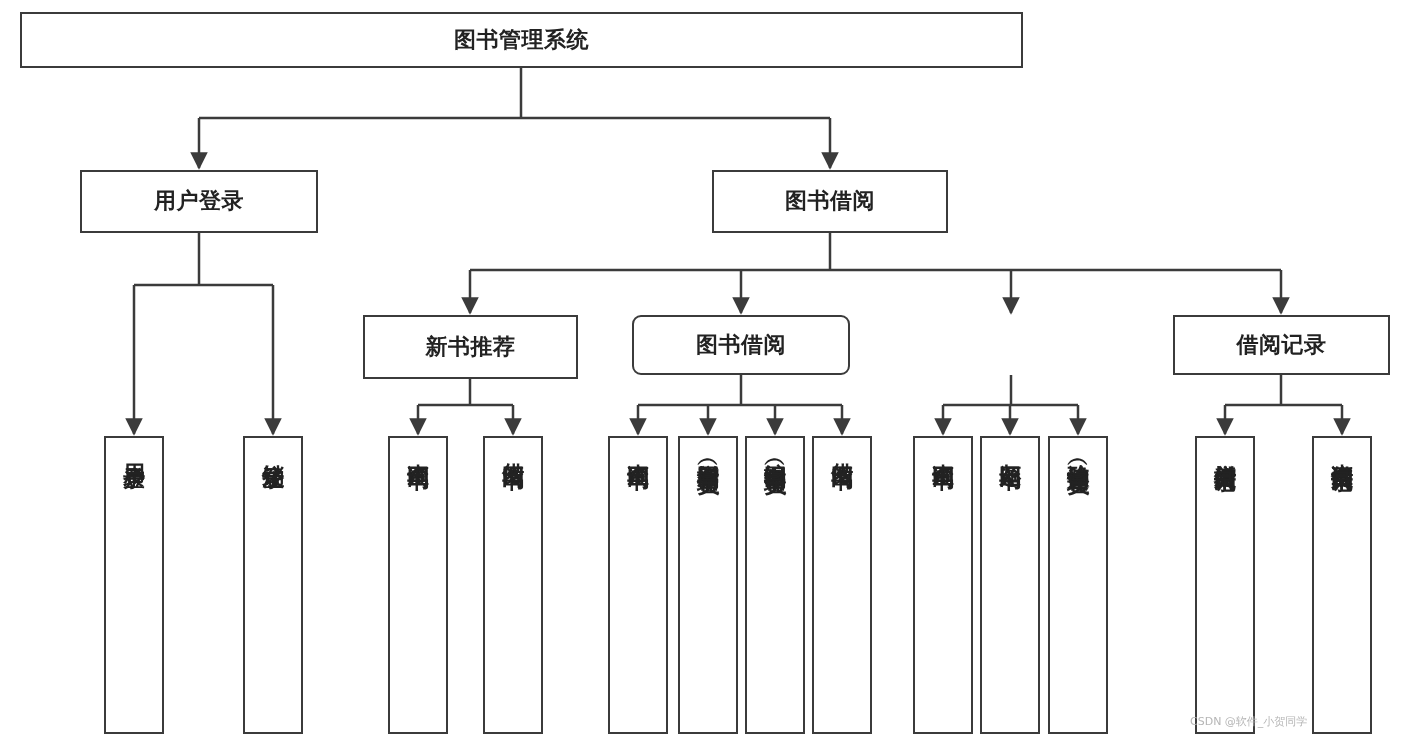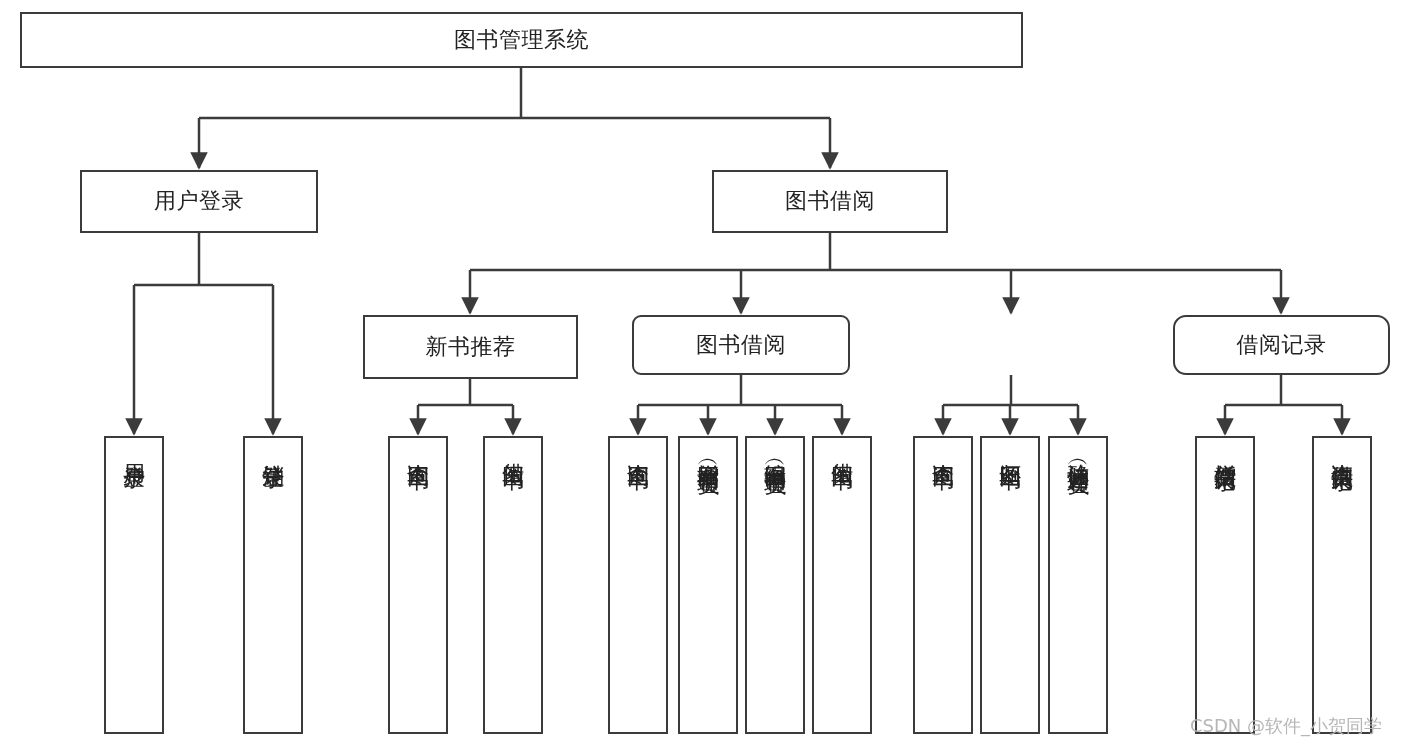--- a/index.html
+++ b/index.html
@@ -35,40 +35,41 @@
     display: flex;
     align-items: center;
     justify-content: center;
     color: #222222;
     z-index: 2;
   }
   .node .label {
     display: block;
     line-height: 1.12;
     letter-spacing: 0.5px;
+    font-weight: bold;
   }
   .node.horiz .label {
     writing-mode: horizontal-tb;
     font-size: 22px;
   }
   .node.vert {
     align-items: flex-start;
     padding-top: 8px;
   }
   .node.vert .label {
     writing-mode: vertical-rl;
     text-orientation: upright;
     font-size: 22px;
     letter-spacing: 1.5px;
   }
   #watermark {
     position: absolute;
     left: 1190px;
     top: 714px;
-    font-size: 18px;
+    font-size: 11px;
     color: #b6b6b6;
     white-space: nowrap;
     z-index: 5;
   }
 </style>
 </head>
 <body>
 
 <div id="canvas">
 
@@ -133,21 +134,21 @@
   <div class="node horiz" style="left:712px; top:170px; width:236px; height:63px;">
     <span class="label">图书借阅</span>
   </div>
 
   <div class="node horiz" style="left:363px; top:315px; width:215px; height:64px;">
     <span class="label">新书推荐</span>
   </div>
   <div class="node horiz" style="left:632px; top:315px; width:218px; height:60px;border-radius:9px;">
     <span class="label">图书借阅</span>
   </div>
-  <div class="node horiz" style="left:1173px; top:315px; width:217px; height:60px;border-radius:13px;">
+  <div class="node horiz" style="left:1173px; top:315px; width:217px; height:60px;">
     <span class="label">借阅记录</span>
   </div>
 
   <div class="node vert" style="left:104px; top:436px; width:60px; height:298px;">
     <span class="label">用户登录</span>
   </div>
   <div class="node vert" style="left:243px; top:436px; width:60px; height:298px;">
     <span class="label">注销登录</span>
   </div>
 

